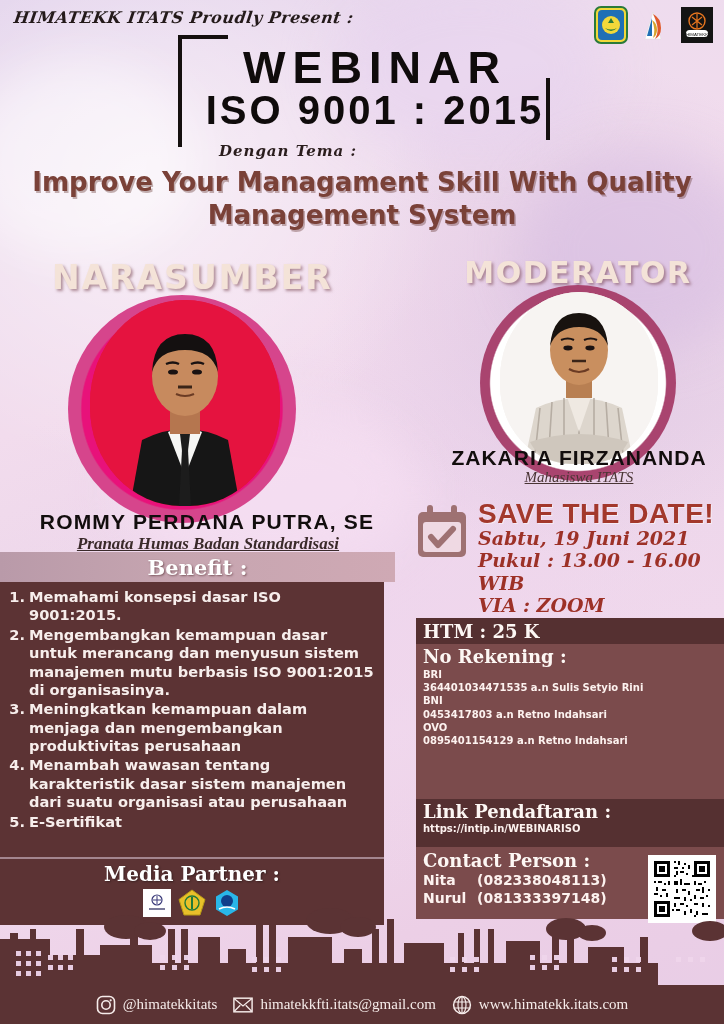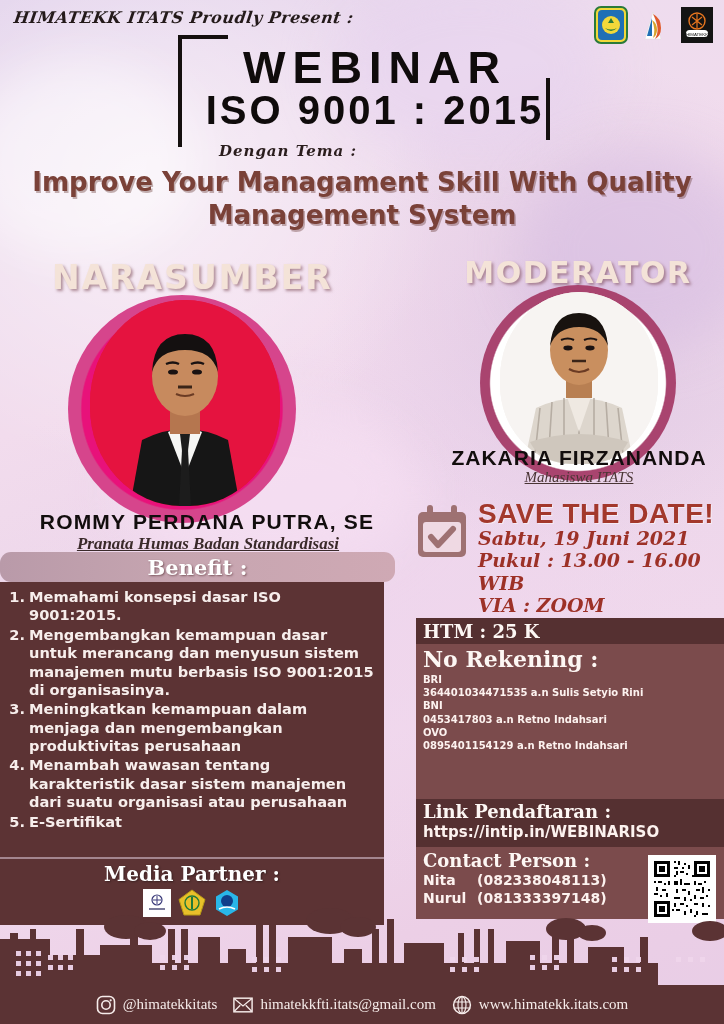--- a/index.html
+++ b/index.html
@@ -174,21 +174,21 @@
     font-family: "DejaVu Serif", serif;
     font-style: italic; font-weight: bold; font-size: 19px; line-height: 1.18;
     color: #9d3127;
   }
   .std-lines .via { letter-spacing: 0px; }
 
   
   .benefit-head {
     position: absolute; left: 0; top: 552px; width: 395px; height: 30px;
     background: linear-gradient(90deg, #b99aa9 0%, #c6a5b0 45%, #cfa9b4 100%);
-    display: flex; align-items: center; justify-content: center; border-radius: 11px;
+    display: flex; align-items: center; justify-content: center;
   }
   .benefit-head span {
     font-family: "DejaVu Serif", serif;
     font-weight: bold; font-size: 21px; color: #ffffff;
     text-shadow: 1px 1px 2px rgba(80,40,45,0.6);
   }
   .benefit-body {
     position: absolute; left: 0; top: 582px; width: 384px; height: 275px;
     background: #5c3334;
     padding: 6px 10px 0 4px;
@@ -238,39 +238,39 @@
     font-family: "DejaVu Serif", serif;
     font-weight: bold; font-size: 18px; color: #fdf7f4;
   }
   .rek-box {
     position: absolute; left: 416px; top: 644px; width: 308px; height: 155px;
     background: #7b4b4c;
     padding: 2px 6px 0 7px;
   }
   .rek-title {
     font-family: "DejaVu Serif", serif;
-    font-weight: bold; font-size: 22px; color: #fdf7f4;
+    font-weight: bold; font-size: 18px; color: #fdf7f4;
     margin-bottom: 1px;
   }
   .rek-line {
     font-family: "DejaVu Sans", sans-serif;
     font-weight: bold; font-size: 10px; color: #fdf2ef; line-height: 1.32;
   }
   .link-box {
     position: absolute; left: 416px; top: 799px; width: 308px; height: 48px;
     background: #553031;
     padding: 2px 6px 0 7px;
   }
   .link-title {
     font-family: "DejaVu Serif", serif;
     font-weight: bold; font-size: 18px; color: #fdf7f4;
   }
   .link-url {
     font-family: "DejaVu Sans", sans-serif;
-    font-weight: bold; font-size: 15px; color: #fdf2ef; margin-top: 1px;
+    font-weight: bold; font-size: 10px; color: #fdf2ef; margin-top: 1px;
   }
   .cp-box {
     position: absolute; left: 416px; top: 847px; width: 308px; height: 72px;
     background: #7b4b4c;
     padding: 3px 6px 0 7px;
   }
   .cp-title {
     font-family: "DejaVu Serif", serif;
     font-weight: bold; font-size: 18px; color: #fdf7f4;
   }

